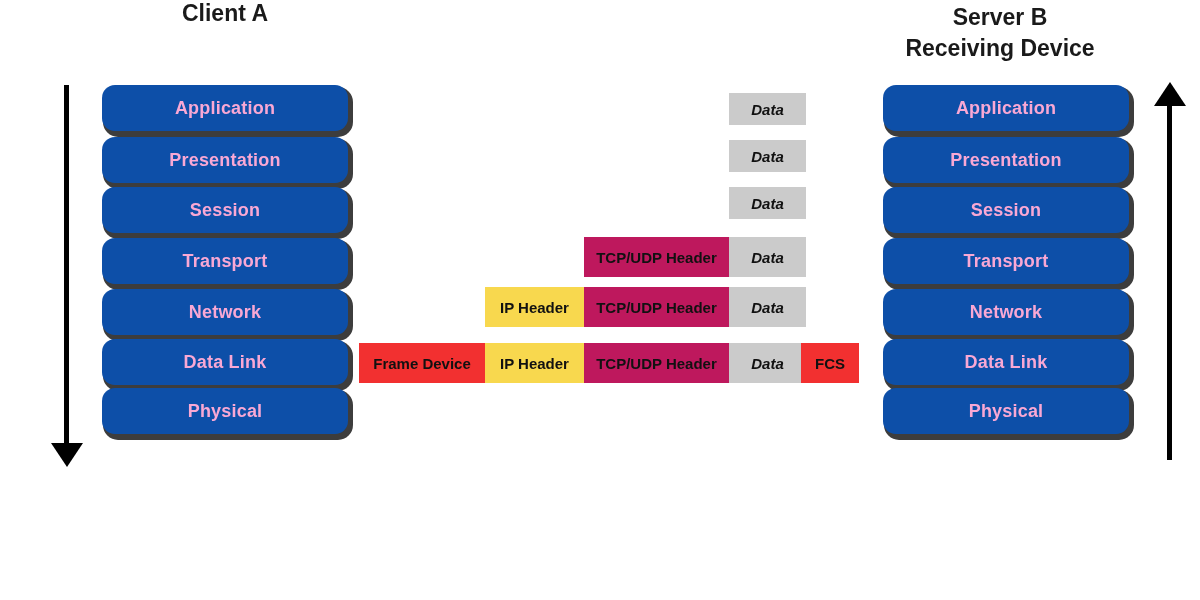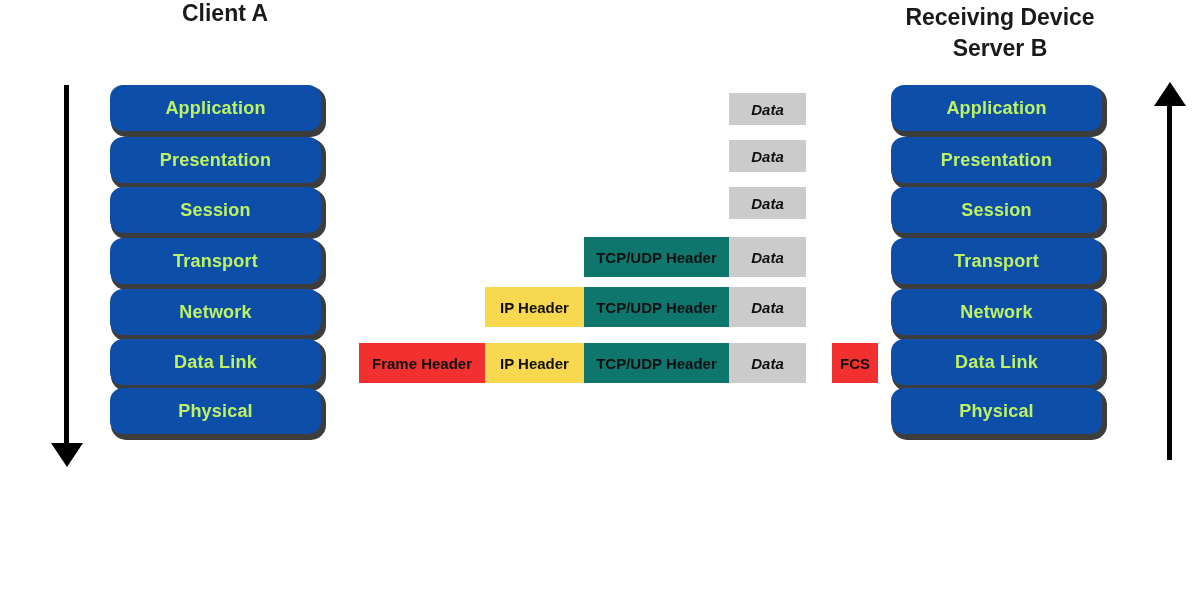--- a/index.html
+++ b/index.html
@@ -15,46 +15,45 @@
     position: absolute;
     width: 300px;
     text-align: center;
     font-size: 23px;
     font-weight: bold;
     color: #1a1a1a;
     line-height: 31px;
   }
   .layer-box {
     position: absolute;
-    width: 211px;
+    width: 246px;
     height: 46px;
     background: #0d4fa8;
     border-radius: 13px;
     box-shadow: 3px 4px 0 2px #3d3d3d;
     display: flex;
     align-items: center;
     justify-content: center;
-    color: #bef264;
+    color: #f9a8d4;
     font-size: 18px;
     font-weight: bold;
     letter-spacing: 0.2px;
-    margin-left: 8px;
   }
   .seg {
     position: absolute;
     display: flex;
     align-items: center;
     justify-content: center;
     font-size: 15px;
     font-weight: bold;
     color: #111111;
     white-space: nowrap;
   }
   .seg-data  { background: #cbcbcb; font-style: italic; }
-  .seg-tcp   { background: #0f766e; }
+  .seg-tcp   { background: #be185d; }
   .seg-ip    { background: #f8d84e; }
   .seg-frame { background: #f23030; }
   .seg-fcs   { background: #f23030; }
   .arrow-line {
     position: absolute;
     width: 5px;
     background: #000000;
   }
   .arrow-head-down {
     position: absolute;
@@ -73,22 +72,22 @@
 </style>
 </head>
 <body>
 
 <div id="canvas">
 
   <div class="device-title" style="left:75px; top:-2px;">
     <div>Client A</div>
   </div>
   <div class="device-title" style="left:850px; top:2px;">
+    <div>Server B</div>
     <div>Receiving Device</div>
-    <div>Server B</div>
   </div>
 
   <div class="arrow-line" style="left:64px; top:85px; height:360px;"></div>
   <div class="arrow-head-down" style="left:51px; top:443px;"></div>
 
   <div class="arrow-line" style="left:1167px; top:104px; height:356px;"></div>
   <div class="arrow-head-up" style="left:1154px; top:82px;"></div>
 
   <div class="layer-box" style="left:102px; top:85px;">Application</div>
   <div class="layer-box" style="left:102px; top:137px;">Presentation</div>
@@ -112,19 +111,19 @@
 
   <div class="seg seg-data" style="left:729px; top:187px; width:77px; height:32px;">Data</div>
 
   <div class="seg seg-tcp" style="left:584px; top:237px; width:145px; height:40px;">TCP/UDP Header</div>
   <div class="seg seg-data" style="left:729px; top:237px; width:77px; height:40px;">Data</div>
 
   <div class="seg seg-ip" style="left:485px; top:287px; width:99px; height:40px;">IP Header</div>
   <div class="seg seg-tcp" style="left:584px; top:287px; width:145px; height:40px;">TCP/UDP Header</div>
   <div class="seg seg-data" style="left:729px; top:287px; width:77px; height:40px;">Data</div>
 
-  <div class="seg seg-frame" style="left:359px; top:343px; width:126px; height:40px;">Frame Header</div>
+  <div class="seg seg-frame" style="left:359px; top:343px; width:126px; height:40px;">Frame Device</div>
   <div class="seg seg-ip" style="left:485px; top:343px; width:99px; height:40px;">IP Header</div>
   <div class="seg seg-tcp" style="left:584px; top:343px; width:145px; height:40px;">TCP/UDP Header</div>
   <div class="seg seg-data" style="left:729px; top:343px; width:77px; height:40px;">Data</div>
-  <div class="seg seg-fcs" style="left:832px; top:343px; width:46px; height:40px;">FCS</div>
+  <div class="seg seg-fcs" style="left:801px; top:343px; width:58px; height:40px;">FCS</div>
 
 </div>
 
 </body></html>

